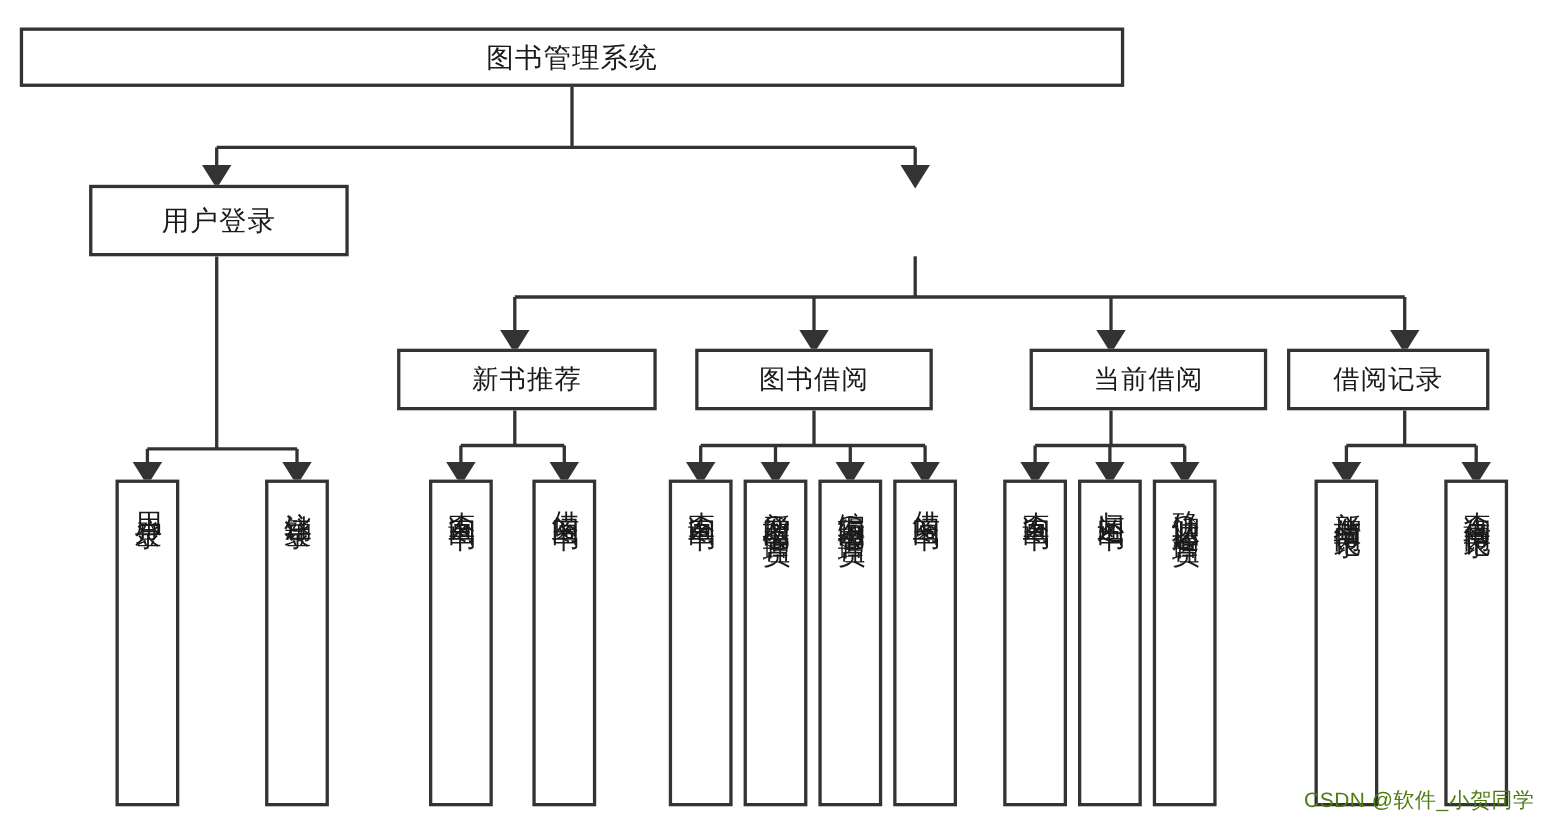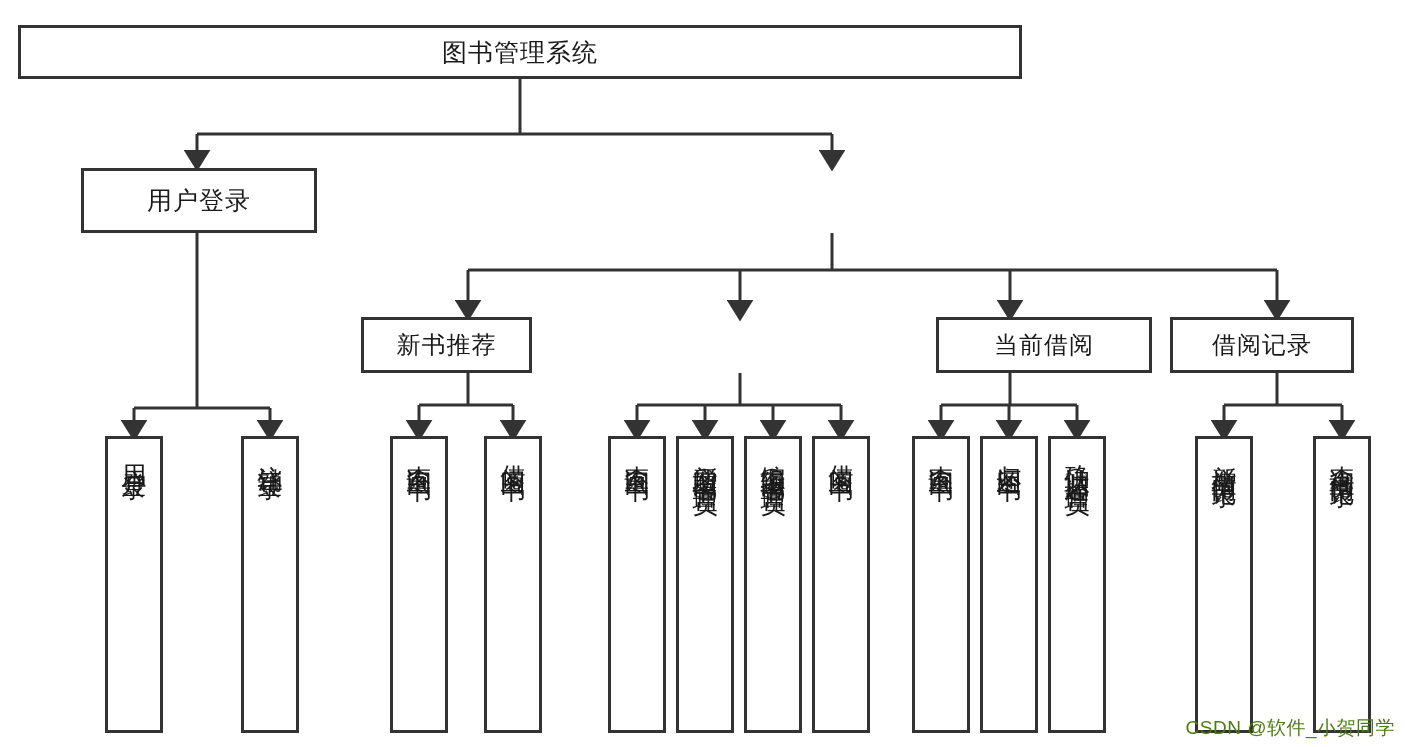--- a/index.html
+++ b/index.html
@@ -128,22 +128,25 @@
   </svg>
 
   <div class="node level-root" style="left:18px; top:13px; width:1004px; height:54px;margin-top:12px;">
     <span class="htext">图书管理系统</span>
   </div>
 
   <div class="node level-2" style="left:81px; top:168px; width:236px; height:65px;">
     <span class="htext">用户登录</span>
   </div>
 
-  <div class="node level-3" style="left:361px; top:317px; width:171px; height:56px;">
+  <div class="node level-3" style="left:361px; top:317px; width:236px; height:56px;">
     <span class="htext">新书推荐</span>
+  </div>
+  <div class="node level-3" style="left:632px; top:317px; width:216px; height:56px;">
+    <span class="htext">图书借阅</span>
   </div>
   <div class="node level-3" style="left:902px; top:317px; width:216px; height:56px;margin-left:34px;">
     <span class="htext">当前借阅</span>
   </div>
   <div class="node level-3" style="left:1170px; top:317px; width:184px; height:56px;">
     <span class="htext">借阅记录</span>
   </div>
 
   <div class="node leaf" style="left:105px; top:436px; width:58px; height:297px;">
     <span class="vtext">用户登录</span>

